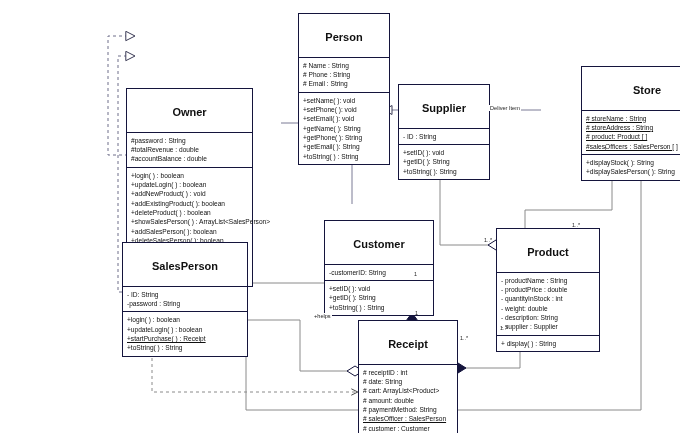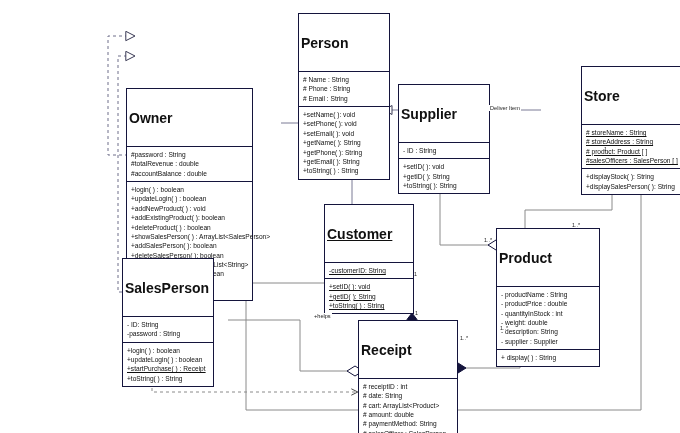--- a/index.html
+++ b/index.html
@@ -9,22 +9,22 @@
     color:#101010;
   }
   #canvas{position:absolute;left:0;top:0;width:680px;height:433px;}
   svg.wires{position:absolute;left:0;top:0;width:680px;height:433px;overflow:visible;}
 
   .uml{
     position:absolute;background:#ffffff;border:1.4px solid #14143c;
     box-sizing:border-box;z-index:5;
   }
   .uml .title{
-    text-align:left;font-weight:bold;font-size:14px;line-height:1.25;
-    padding:3px 2px 19px 2px;border-bottom:1.4px solid #14143c;
+    text-align:center;font-weight:bold;font-size:11px;line-height:1.25;
+    padding:3px 2px 12px 2px;border-bottom:1.4px solid #14143c;
     white-space:pre-line;
   }
   .uml .title.iface{font-weight:bold;}
   .uml .title .stereo{display:block;font-weight:bold;}
   .uml .compartment{
     padding:3px 3px 3px 4px;font-size:6.6px;line-height:1.42;
   }
   .uml .compartment.attrs{border-bottom:1.4px solid #14143c;}
   .uml .compartment .row{white-space:nowrap;letter-spacing:0px;}
   .uml .compartment .row.u{text-decoration:underline;}
@@ -203,35 +203,35 @@
         <div class="row u"># storeAddress : String</div>
         <div class="row u"># product: Product [ ]</div>
         <div class="row u">#salesOfficers : SalesPerson [ ]</div>
       </div>
     <div class="compartment methods">
         <div class="row">+displayStock( ): String</div>
         <div class="row">+displaySalesPerson( ): String</div>
       </div>
   </div>
 
-  <div class="uml" style="left:324px;top:204px;width:90px;text-decoration:underline;">
+  <div class="uml" style="left:324px;top:220px;width:110px;">
     <div class="title">
       <span>Customer</span>
     </div>
     <div class="compartment attrs">
         <div class="row">-customerID: String</div>
       </div>
     <div class="compartment methods">
         <div class="row">+setID( ): void</div>
         <div class="row">+getID( ): String</div>
         <div class="row">+toString( ) : String</div>
       </div>
   </div>
 
-  <div class="uml" style="left:122px;top:258px;width:92px;">
+  <div class="uml" style="left:122px;top:242px;width:126px;">
     <div class="title">
       <span>SalesPerson</span>
     </div>
     <div class="compartment attrs">
         <div class="row">- ID: String</div>
         <div class="row">-password : String</div>
       </div>
     <div class="compartment methods">
         <div class="row">+login( ) : boolean</div>
         <div class="row">+updateLogin( ) : boolean</div>

